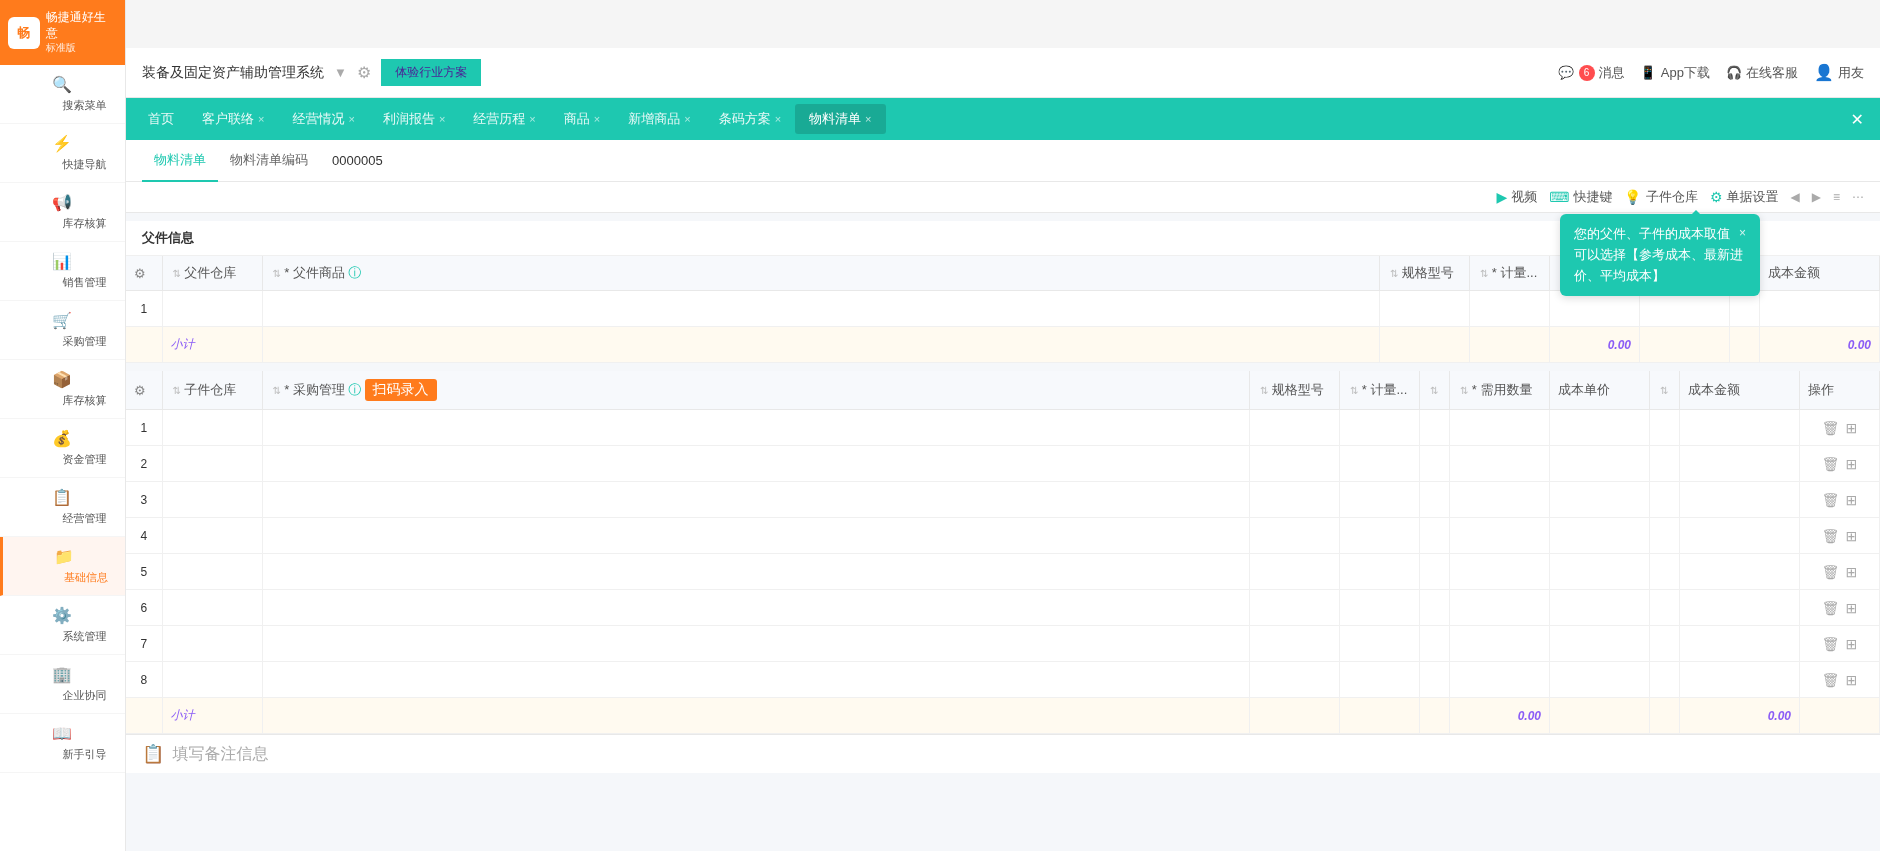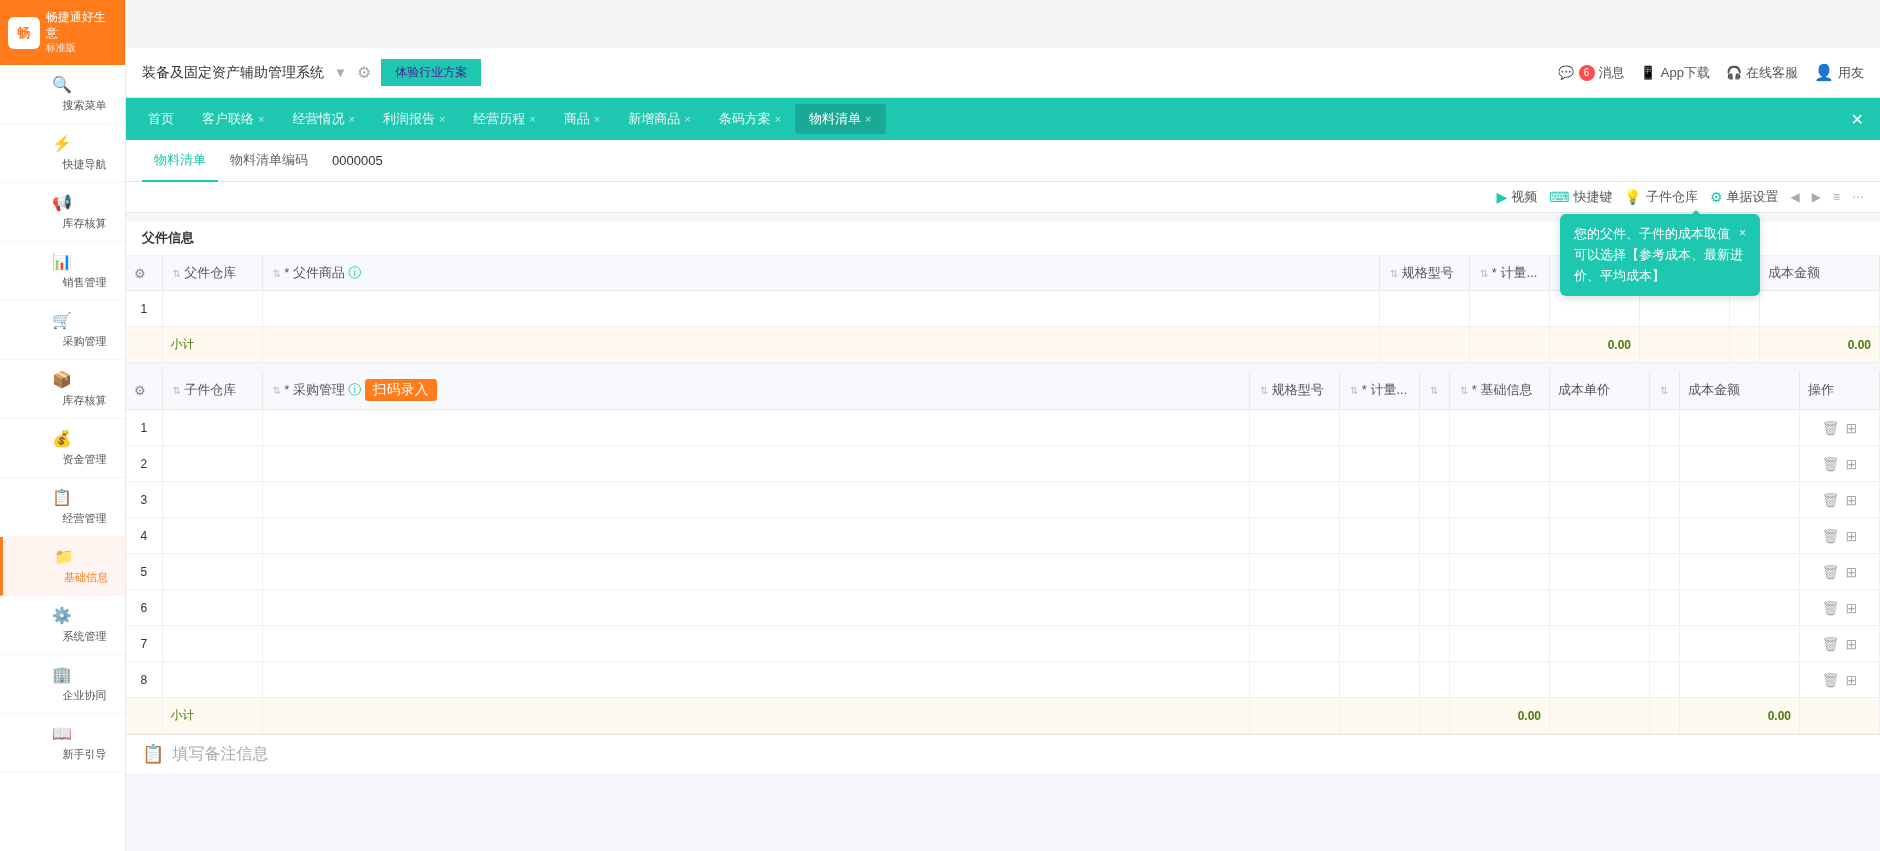--- a/index.html
+++ b/index.html
@@ -232,21 +232,22 @@
       padding: 6px 8px;
       border-bottom: 1px solid #f0f0f0;
       border-right: 1px solid #f0f0f0;
       color: #333;
       font-size: 12px;
       height: 36px;
     }
     .subtotal-row td {
       background: #fffaf0;
       font-weight: 500;
-      color: #4d7c0f;
+      color: #8b5cf6;
+      font-style: italic;
     }
     .row-num {
       text-align: center;
       color: #aaa;
       width: 30px;
     }
     .th-settings { width: 36px; text-align: center; }
     .th-actions { width: 80px; text-align: center; }
     .col-warehouse { width: 100px; }
     .col-goods { min-width: 160px; }
@@ -551,21 +552,21 @@
             </th>
             <th class="col-unit">
               <span class="sort-arrows">⇅</span>
               <span>* 计量...</span>
             </th>
             <th style="width:30px;">
               <span class="sort-arrows">⇅</span>
             </th>
             <th class="col-qty">
               <span class="sort-arrows">⇅</span>
-              <span>* 基础信息</span>
+              <span>* 需用数量</span>
             </th>
             <th class="col-price">
               <span>成本单价</span>
             </th>
             <th style="width:30px;">
               <span class="sort-arrows">⇅</span>
             </th>
             <th class="col-amount">
               <span>成本金额</span>
             </th>

